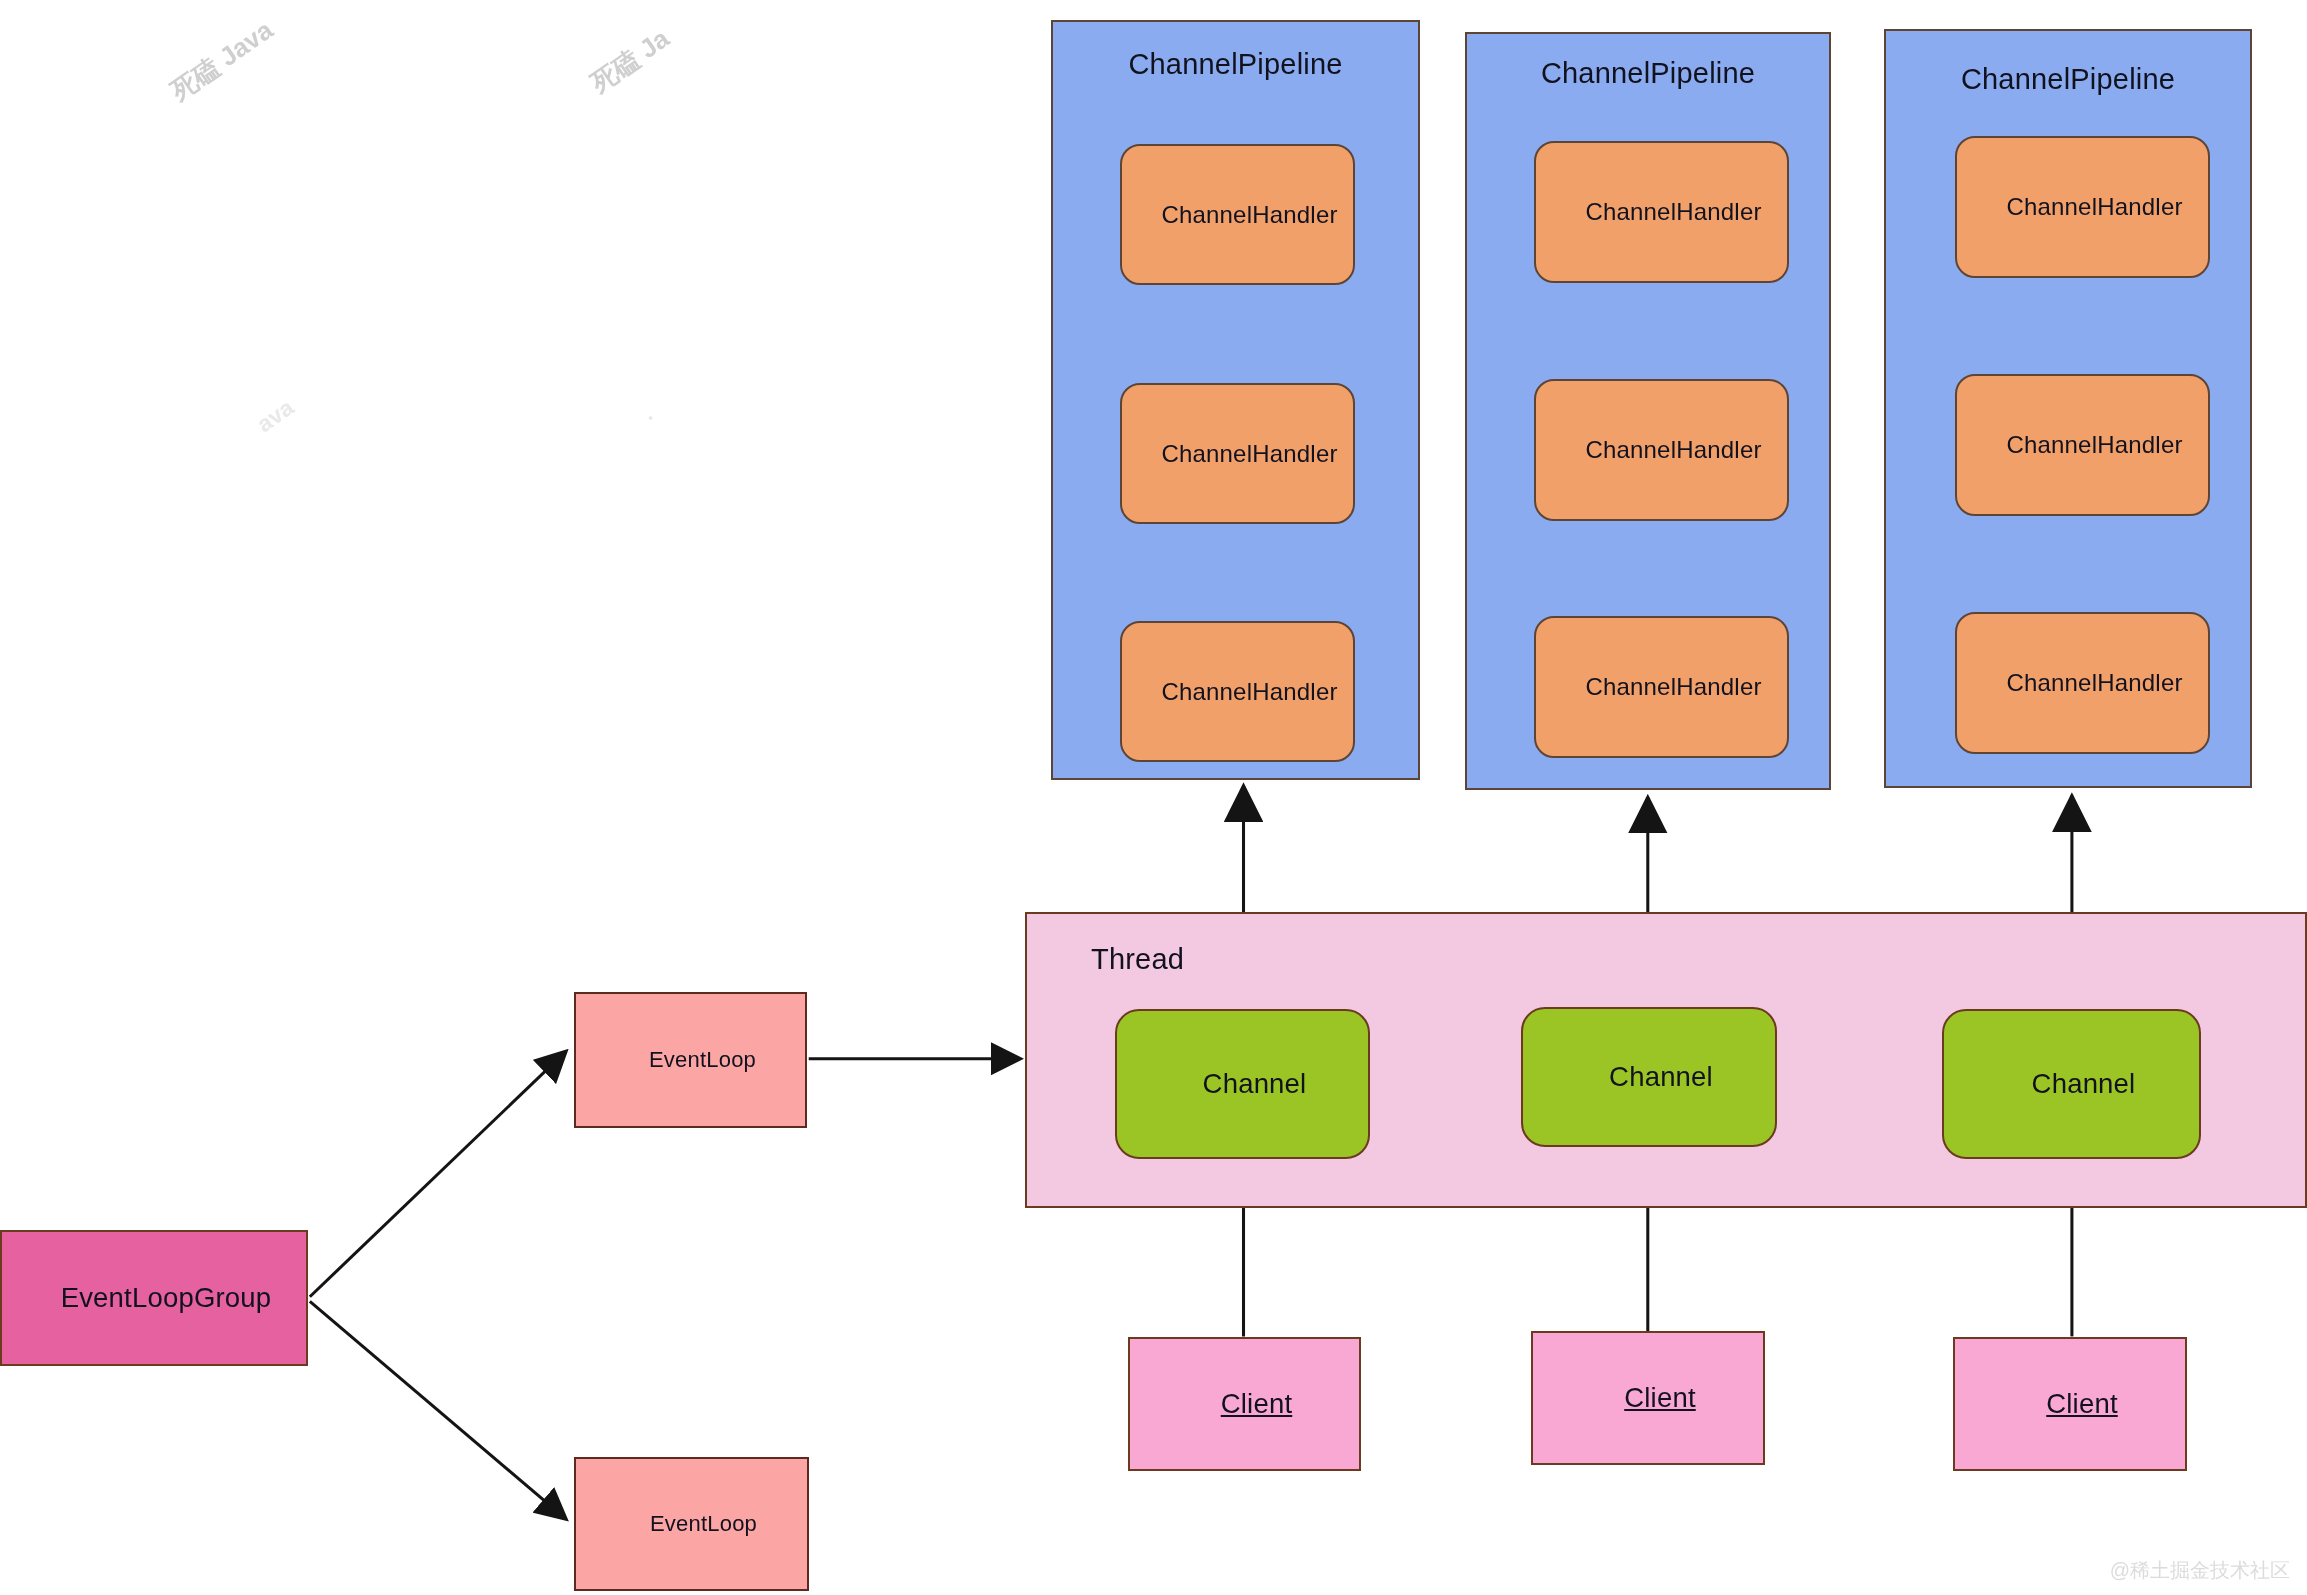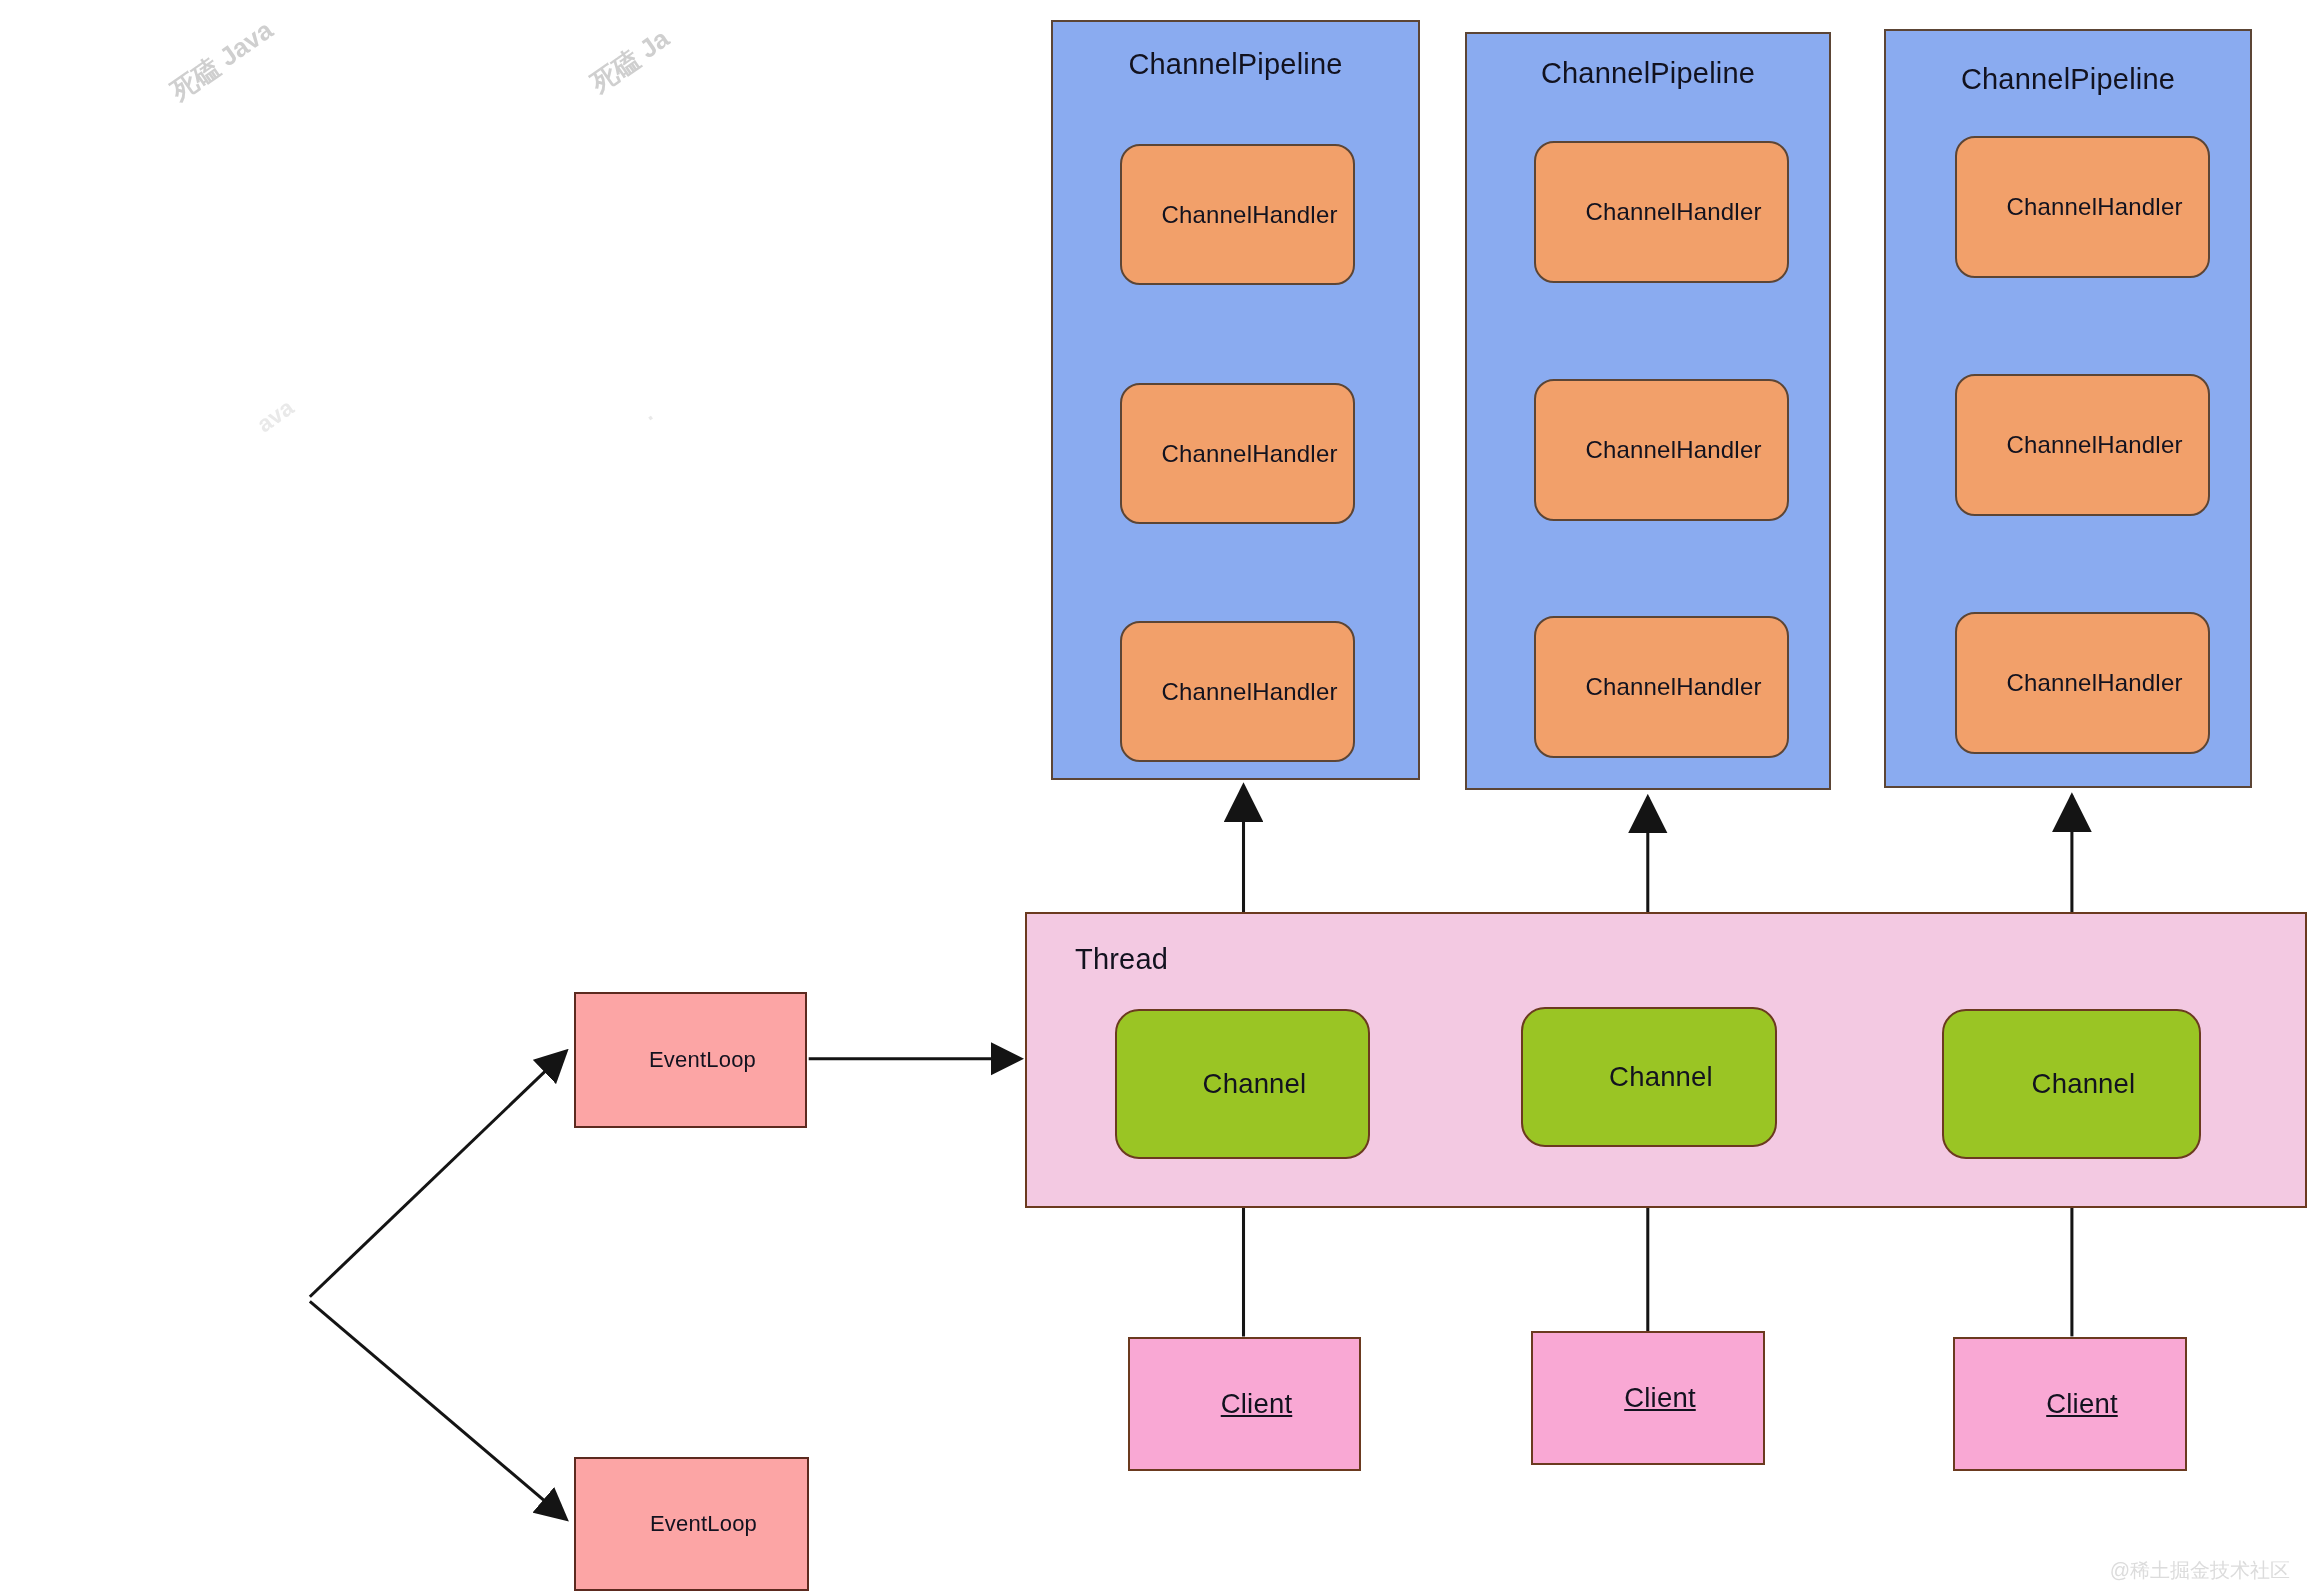--- a/index.html
+++ b/index.html
@@ -193,29 +193,30 @@
   </div>
 
   <div class="node pipeline" style="left:1884px; top:29px; width:368px; height:759px;">
     <div class="pipeline-title" style="top:32px;">ChannelPipeline</div>
     <div class="node handler" style="left:69px; top:105px; width:255px; height:142px;">ChannelHandler</div>
     <div class="node handler" style="left:69px; top:343px; width:255px; height:142px;">ChannelHandler</div>
     <div class="node handler" style="left:69px; top:581px; width:255px; height:142px;">ChannelHandler</div>
   </div>
 
   <div class="node thread" style="left:1025px; top:912px; width:1282px; height:296px;">
-    <div class="thread-title" style="left:48px; top:29px;">Thread</div>
+    <div class="thread-title" style="left:64px; top:29px;">Thread</div>
   </div>
 
   <div class="node channel" style="left:1115px; top:1009px; width:255px; height:150px;">Channel</div>
   <div class="node channel" style="left:1521px; top:1007px; width:256px; height:140px;">Channel</div>
   <div class="node channel" style="left:1942px; top:1009px; width:259px; height:150px;">Channel</div>
 
   <div class="node client" style="left:1128px; top:1337px; width:233px; height:134px;">Client</div>
   <div class="node client" style="left:1531px; top:1331px; width:234px; height:134px;">Client</div>
   <div class="node client" style="left:1953px; top:1337px; width:234px; height:134px;">Client</div>
 
   <div class="node eventloop" style="left:574px; top:992px; width:233px; height:136px;">EventLoop</div>
   <div class="node eventloop" style="left:574px; top:1457px; width:235px; height:134px;">EventLoop</div>
 
+  <div class="node eventloopgroup" style="left:0px; top:1230px; width:308px; height:136px;">EventLoopGroup</div>
 
 </div>
 
 
 </body></html>

